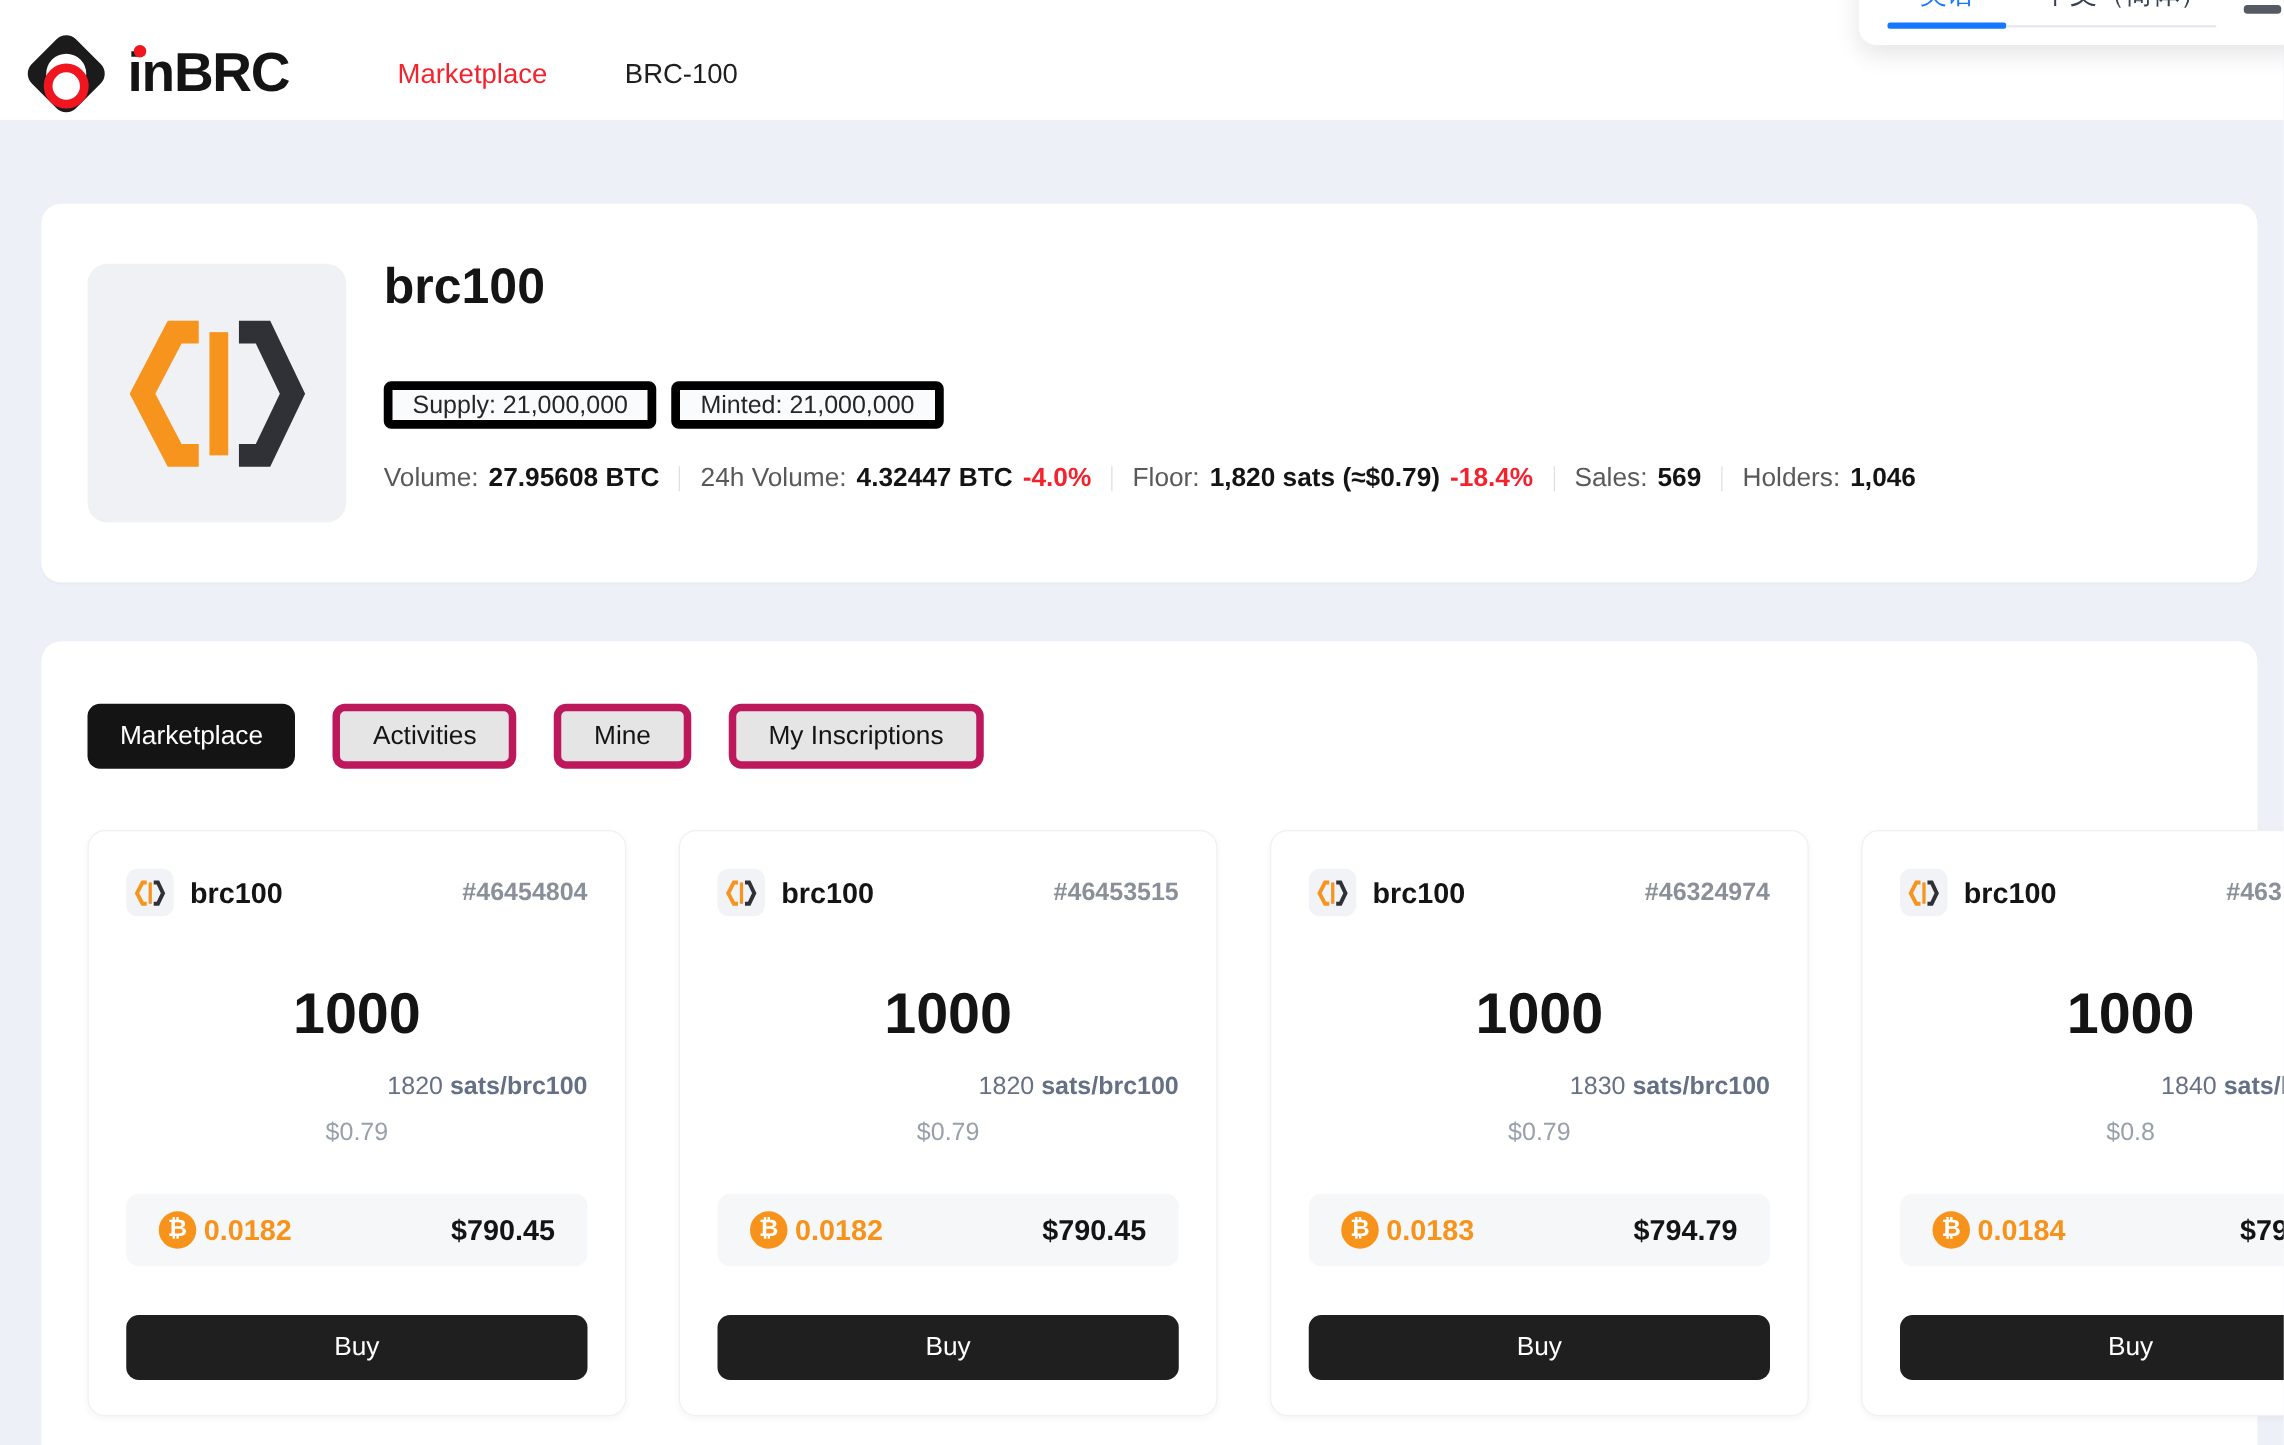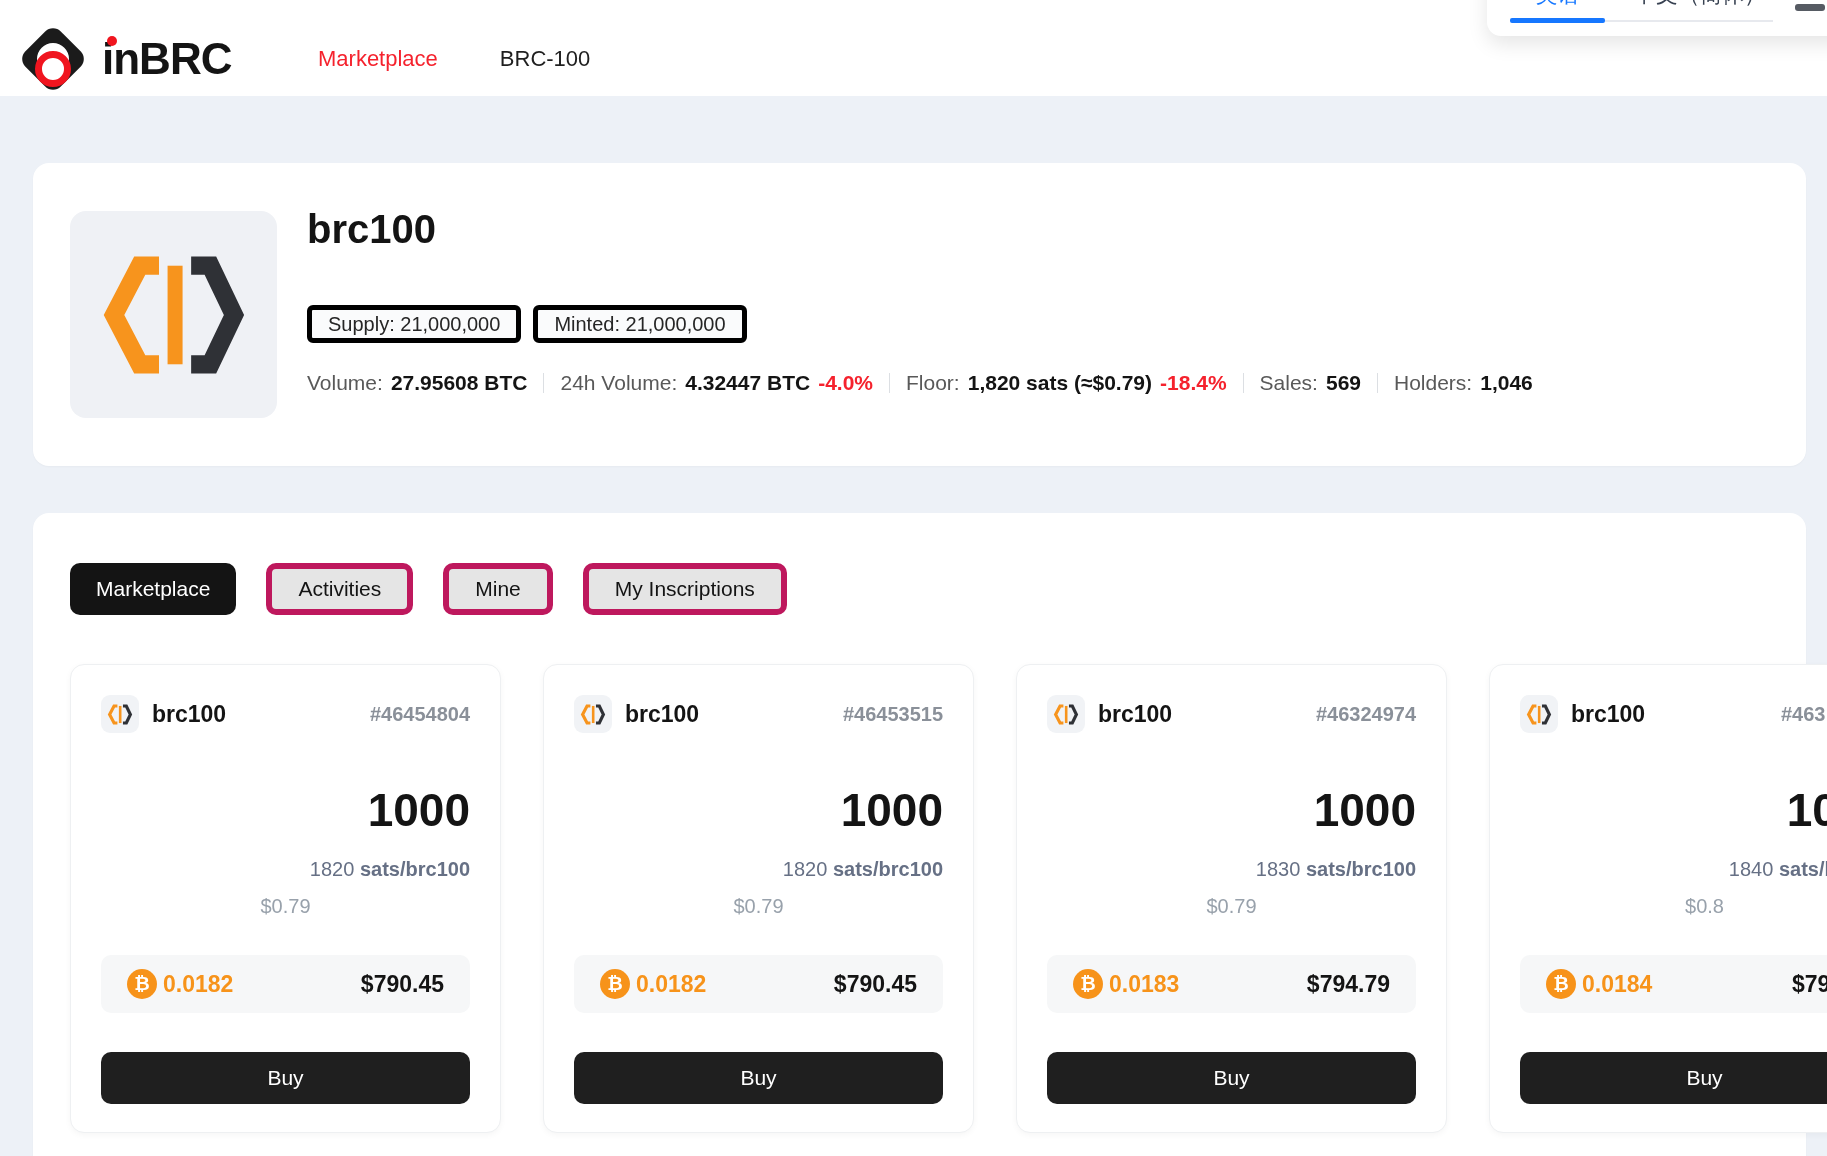--- a/index.html
+++ b/index.html
@@ -50,21 +50,21 @@
             border-radius:3px; cursor:pointer; }
 
   
   .token-panel { position:absolute; left:33px; top:163px; width:1773px; height:303px; background:#fff;
             border-radius:16px; box-shadow:0 1px 2px rgba(16,24,40,.03); }
   .token-icon-box { position:absolute; left:37px; top:48px; width:207px; height:207px; background:#eff1f5;
             border-radius:16px; display:flex; align-items:center; justify-content:center; }
   .token-title { position:absolute; left:274px; top:44px; font-size:40px; font-weight:700; }
   .pills { position:absolute; left:274px; top:142px; display:flex; gap:12px; }
   .pill { height:38px; display:flex; align-items:center; padding:0 16px; background:#fafbfc;
-          border:5px solid #000000; border-radius:6px; font-size:20px; color:#262626; }
+          border:7px solid #000000; border-radius:6px; font-size:20px; color:#262626; }
   .stats { position:absolute; left:274px; top:208px; display:flex; align-items:center; gap:16px;
            font-size:21px; white-space:nowrap; }
   .stat-label { color:#595959; }
   .stat-value { color:#141414; font-weight:700; margin-left:8px; }
   .stat-change { color:#f5222d; font-weight:700; margin-left:8px; }
   .stat-divider { width:1px; height:20px; background:#dcdfe3; }
 
   
   .market-panel { position:absolute; left:33px; top:513px; width:1773px; height:700px; background:#fff;
             border-radius:16px; box-shadow:0 1px 2px rgba(16,24,40,.03); }
@@ -75,21 +75,21 @@
   .tab.inactive { background:#e5e5e5; color:#141414; border:6px solid #be185d; }
 
   .cards { position:absolute; left:37px; top:151px; display:flex; gap:42px; }
   .card { position:relative; width:431px; height:469px; background:#fff; border:1px solid #eef0f2;
           border-radius:14px; box-shadow:0 2px 6px rgba(0,0,0,.04); padding:0 30px; flex-shrink:0; }
   .card-head { margin-top:30px; height:38px; display:flex; align-items:center; position:relative; }
   .mini-icon { width:38px; height:38px; background:#f1f3f6; border-radius:9px; display:flex;
           align-items:center; justify-content:center; }
   .card-ticker { margin-left:13px; font-size:23px; font-weight:700; color:#141414; }
   .card-id { margin-left:auto; font-size:20px; font-weight:700; color:#8a9099; }
-  .card-amount { margin-top:50px; text-align:right; font-size:46px; font-weight:700; color:#141414; }
+  .card-amount { margin-top:50px; text-align:center; font-size:46px; font-weight:700; color:#141414; }
   .card-rate { margin-top:21px; text-align:right; font-size:20px; color:#667085; }
   .rate-unit { font-weight:700; }
   .card-usd-each { margin-top:14px; text-align:center; font-size:20px; color:#98a1ab; }
   .price-box { position:relative; margin-top:37px; height:58px; background:#f6f7f8; border-radius:10px;
           display:flex; align-items:center; justify-content:space-between; padding:0 26px; }
   .btc-wrap { display:flex; align-items:center; }
   .btc-icon { width:30px; height:30px; border-radius:50%; background:#f7931a; color:#fff;
           font-size:19px; font-weight:700; display:flex; align-items:center; justify-content:center; }
   .btc-amt { margin-left:6px; font-size:23px; font-weight:700; color:#f7931a; }
   .usd-total { font-size:23px; font-weight:700; color:#141414; }

